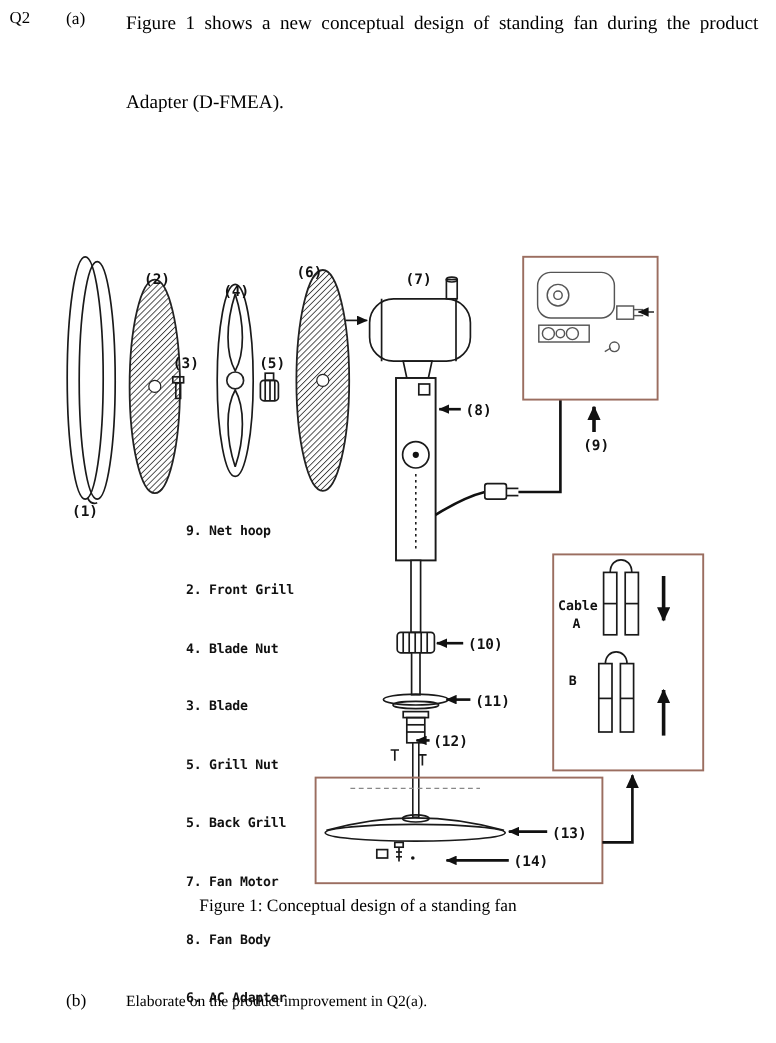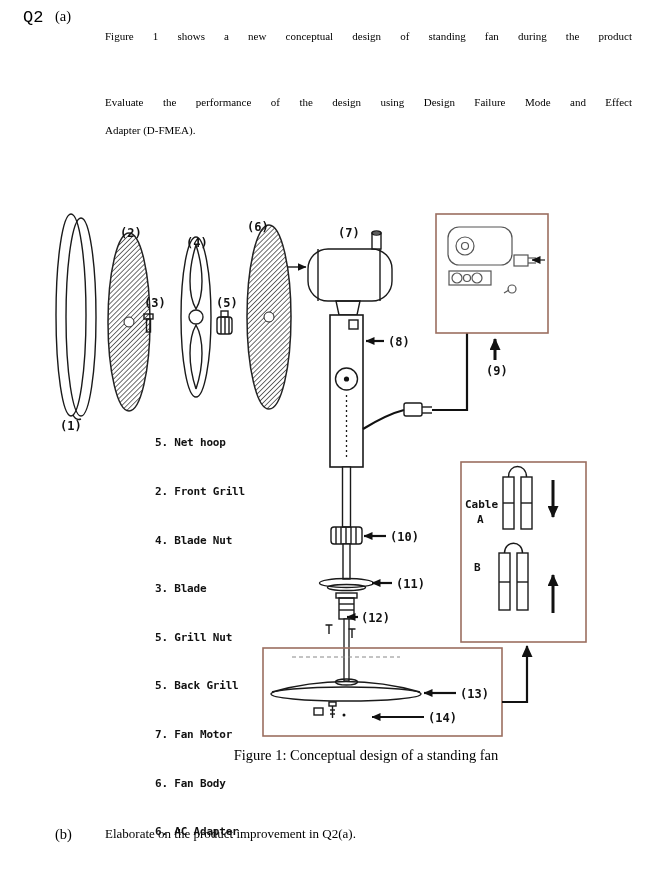--- a/index.html
+++ b/index.html
@@ -2,33 +2,33 @@
 <html><head>
 <meta charset="utf-8">
 <style>
   html,body{margin:0;padding:0;}
   body{
     width:647px;height:869px;position:relative;overflow:hidden;
     background:#ffffff;color:#000;
     font-family:"Liberation Serif", serif;
   }
   .abs{position:absolute;}
-  .qnum{left:23px;top:8px;font-size:17px;font-family:Liberation Mono, monospace;}
+  .qnum{left:8px;top:8px;font-size:14px;}
   .alabel{left:55px;top:8px;font-size:14.5px;}
-  .para{left:105px;width:527px;font-size:11px;line-height:28px;margin-top:16px;}
+  .para{left:105px;width:527px;font-size:16px;line-height:28px;}
   .para .jline{text-align:justify;text-align-last:justify;}
   .p1{top:6px;}
   .p2{top:72px;}
   .parts{
     left:155px;top:403px;z-index:3;
     font-family:"DejaVu Sans Mono", monospace;
     font-size:11px;font-weight:700;line-height:16.2px;color:#111;
     letter-spacing:-0.2px;white-space:pre;
   }
-  .caption{left:166px;top:747px;width:400px;text-align:center;font-size:14.5px;}
+  .caption{left:166px;top:747px;width:400px;text-align:left;font-size:14.5px;}
   .blabel{left:55px;top:826px;font-size:14.5px;}
   .btext{left:105px;top:826px;font-size:13px;}
   svg text{
     font-family:"DejaVu Sans Mono", monospace;
     font-weight:700;font-size:12px;fill:#111;
   }
   svg text.small{font-size:11px;}
   .stroke{stroke:#1a1a1a;fill:none;stroke-width:1.4;}
   .thick{stroke:#111;fill:none;stroke-width:2.2;}
   .bold3{stroke:#111;fill:none;stroke-width:3;}
@@ -38,33 +38,32 @@
 <body>
 
 <span class="abs qnum">Q2</span>
 <span class="abs alabel">(a)</span>
 
 <div class="abs para p1">
   <div class="jline">Figure 1 shows a new conceptual design of standing fan during the product</div>
 </div>
 
 <div class="abs para p2">
-  <div class="jline">Evaluate the performance of the design using Design Failure Mode and Effect</div>
   <div>Adapter (D-FMEA).</div>
 </div>
 
 <div class="abs parts">
-  <div>5. Net hoop</div>
+  <div>9. Net hoop</div>
   <div>2. Front Grill</div>
   <div>4. Blade Nut</div>
   <div>3. Blade</div>
   <div>5. Grill Nut</div>
   <div>5. Back Grill</div>
   <div>7. Fan Motor</div>
-  <div>6. Fan Body</div>
+  <div>8. Fan Body</div>
   <div>6. AC Adapter</div>
   
   
   
   
   
 </div>
 
 <svg class="abs" style="left:0;top:205px;" width="647" height="540" viewBox="0 0 647 540">
   <defs>

